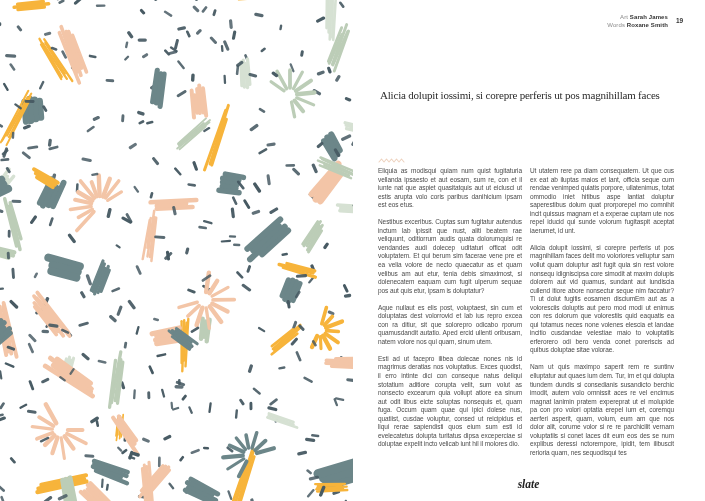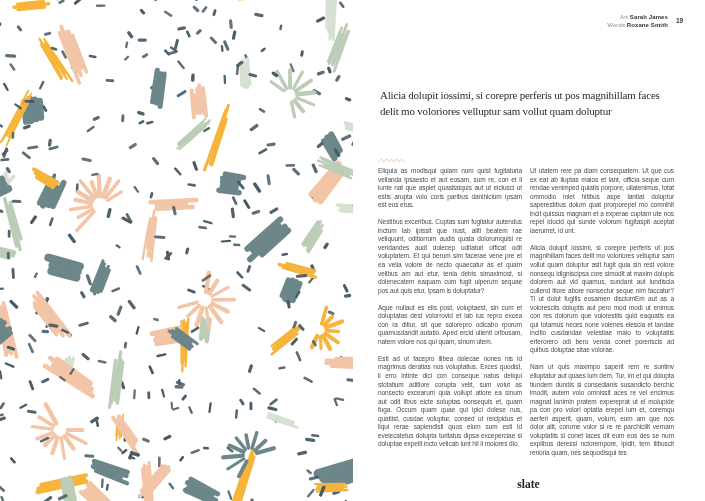--- a/index.html
+++ b/index.html
@@ -34,21 +34,21 @@
     display:flex;gap:8px;
   }
   .col{
     width:144px;
     font-size:6.5px;line-height:8.55px;letter-spacing:-0.08px;
     color:#4b4b4b;text-align:justify;
   }
   .col p{margin:0 0 8.5px 0;}
   #footer-logo{
     position:absolute;left:352px;top:478px;width:353px;text-align:center;
-    font-family:"Liberation Serif",serif;font-weight:bold;font-size:11.5px;color:#222;
+    font-family:"Liberation Serif",serif;font-weight:bold;font-size:11.5px;color:#222;font-style:italic;
   }
 </style>
 </head>
 <body>
 
 <div id="spread">
 
   <svg id="artwork" width="353" height="501" viewBox="0 0 353 501" xmlns="http://www.w3.org/2000/svg">
       <line x1="2.6" y1="414.7" x2="-2.9" y2="415.7" stroke="#465962" stroke-width="2.5" stroke-linecap="round" opacity="0.89"></line>
       <line x1="3.5" y1="403.6" x2="0.7" y2="407.9" stroke="#465962" stroke-width="2.7" stroke-linecap="round" opacity="0.89"></line>
@@ -612,21 +612,20 @@
 
   <div id="credits">
     <div><span>Art</span> <b>Sarah James</b></div>
     <div><span>Words</span> <b>Roxane Smith</b></div>
   </div>
   <div id="page-number">19</div>
 
 
   <div id="standfirst">
       <div>Alicia dolupit iossimi, si corepre perferis ut pos magnihillam faces</div>
-      <div>delit mo voloriores velluptur sam vollut quam doluptur</div>
     </div>
 
   <svg id="ornament" width="28" height="7" viewBox="0 0 28 7" xmlns="http://www.w3.org/2000/svg">
     <polyline points="1,5 3.5,2 6,5 8.5,2 11,5 13.5,2 16,5 18.5,2 21,5 23.5,2 26,5" fill="none" stroke="#eed3c0" stroke-width="1.1" stroke-linecap="round" stroke-linejoin="round"></polyline>
   </svg>
 
   <div id="body-columns">
     <div class="col" id="col1">
         <p>Eliquia as modisqui quiam num quist fugitaturia vellanda ipsaesto et aut eosam, sum re, con et il iunte nat que aspiet quasitatquis aut ut eiclusci ut estis arupta volo coris paribus danihicium ipsam est eos etus.</p>
         <p>Nestibus exceribus. Cuptas sum fugitatur autendus inctum lab ipissit que nust, aliti beatem rae veliquunt, oditiorrum audis quata dolorumquisi re vendandes audi dolecep uditaturi officat odit voluptatem. Et qui berum sim facerae vene pre et ea velia volore de necto quaecatur as et quam velibus am aut etur, tenia debis simaximost, si dolenecatem eaquam cum fugit ulperum sequae pos aut quis etur, ipsam is doluptatur?</p>

